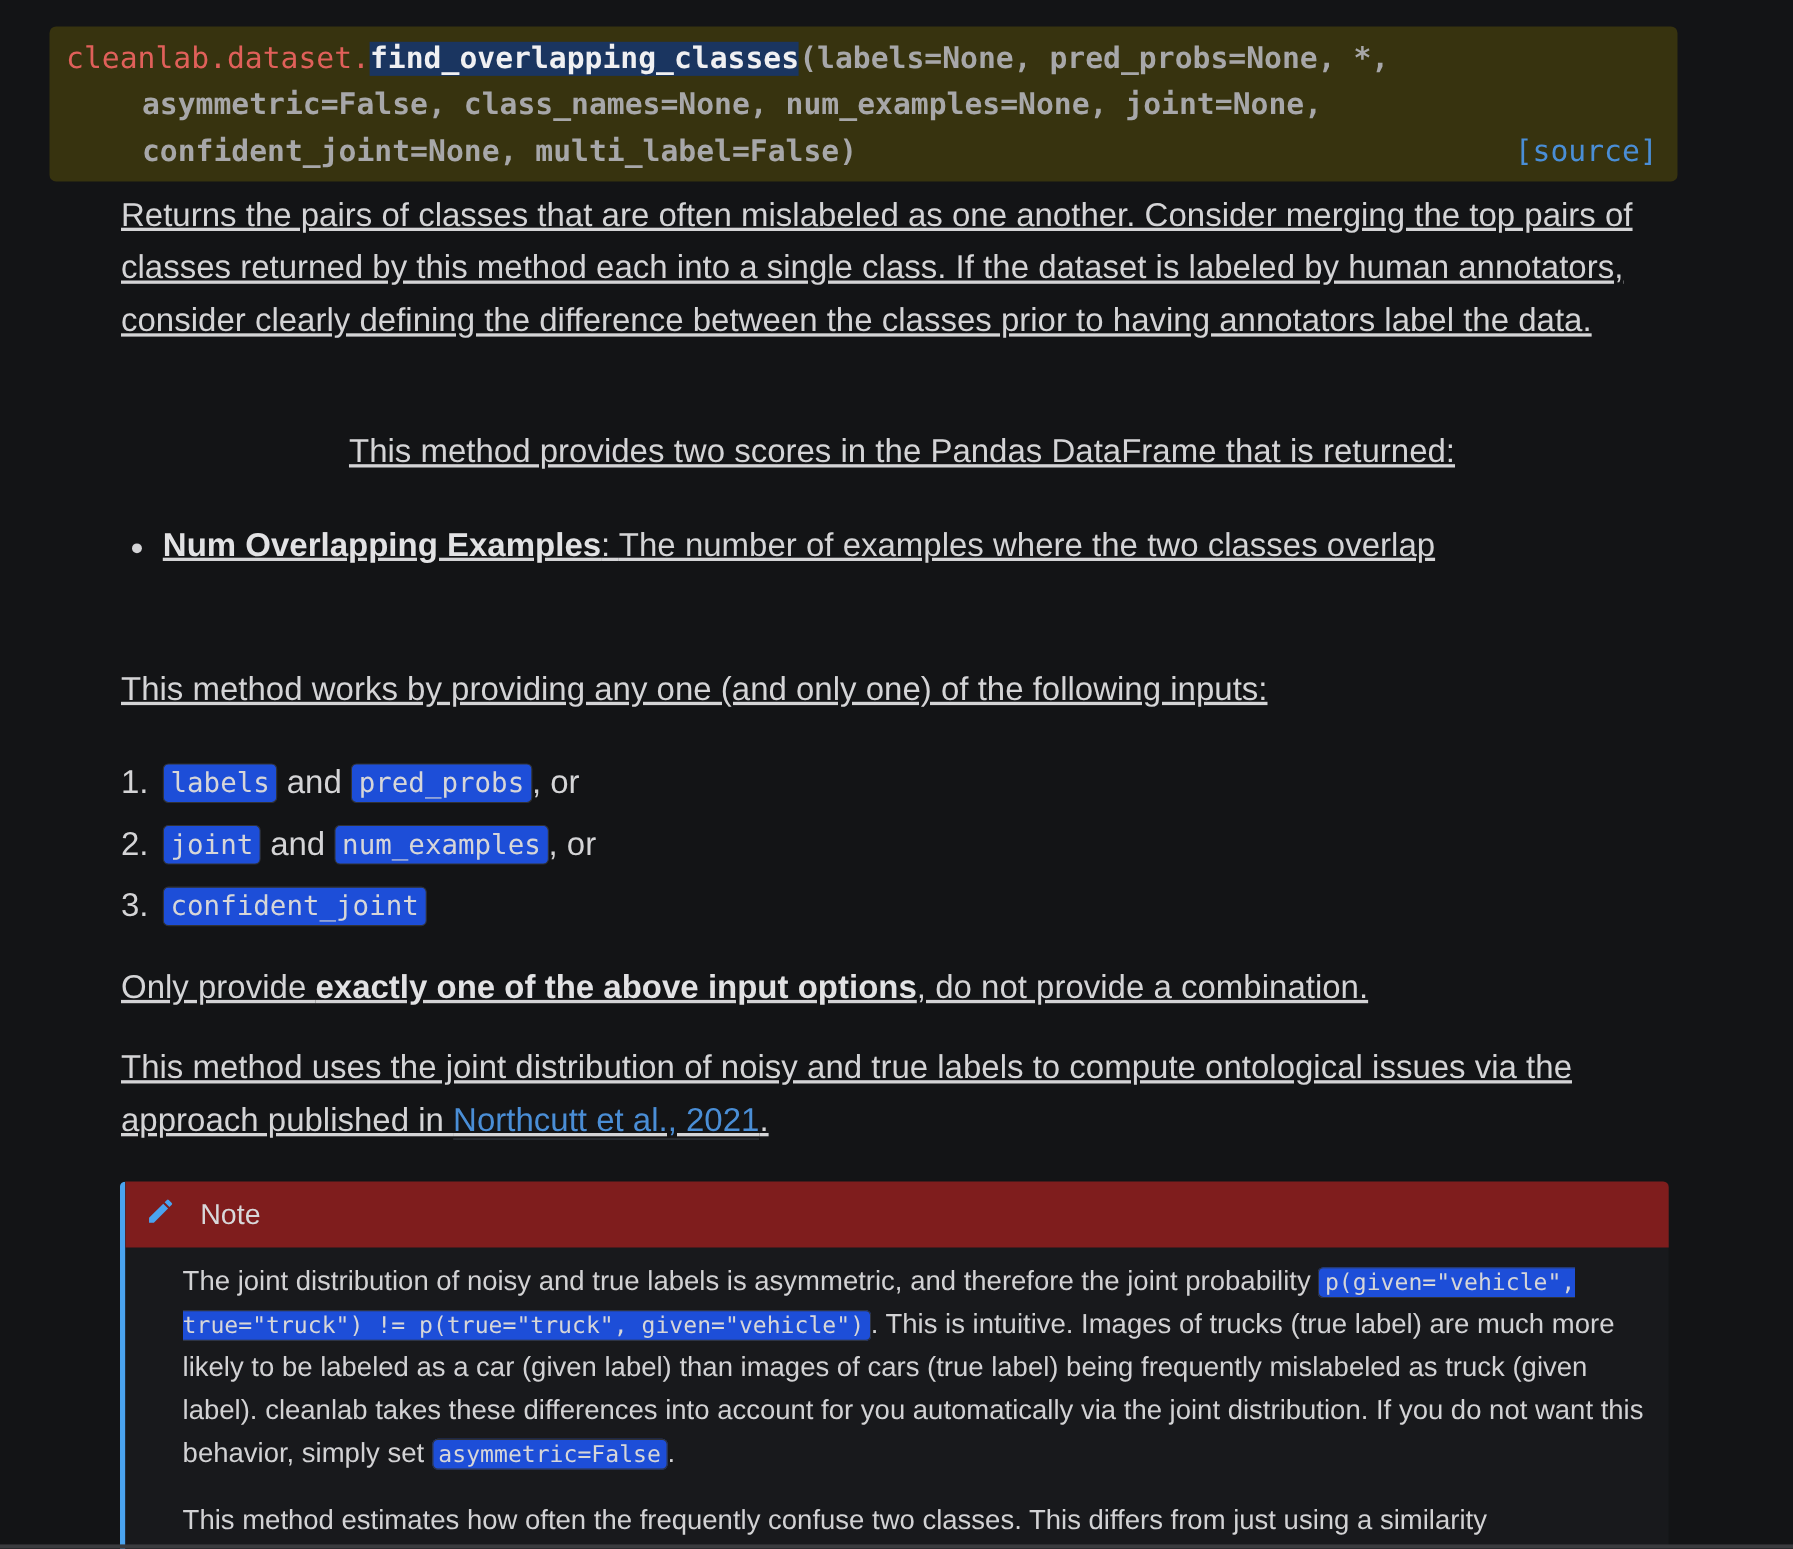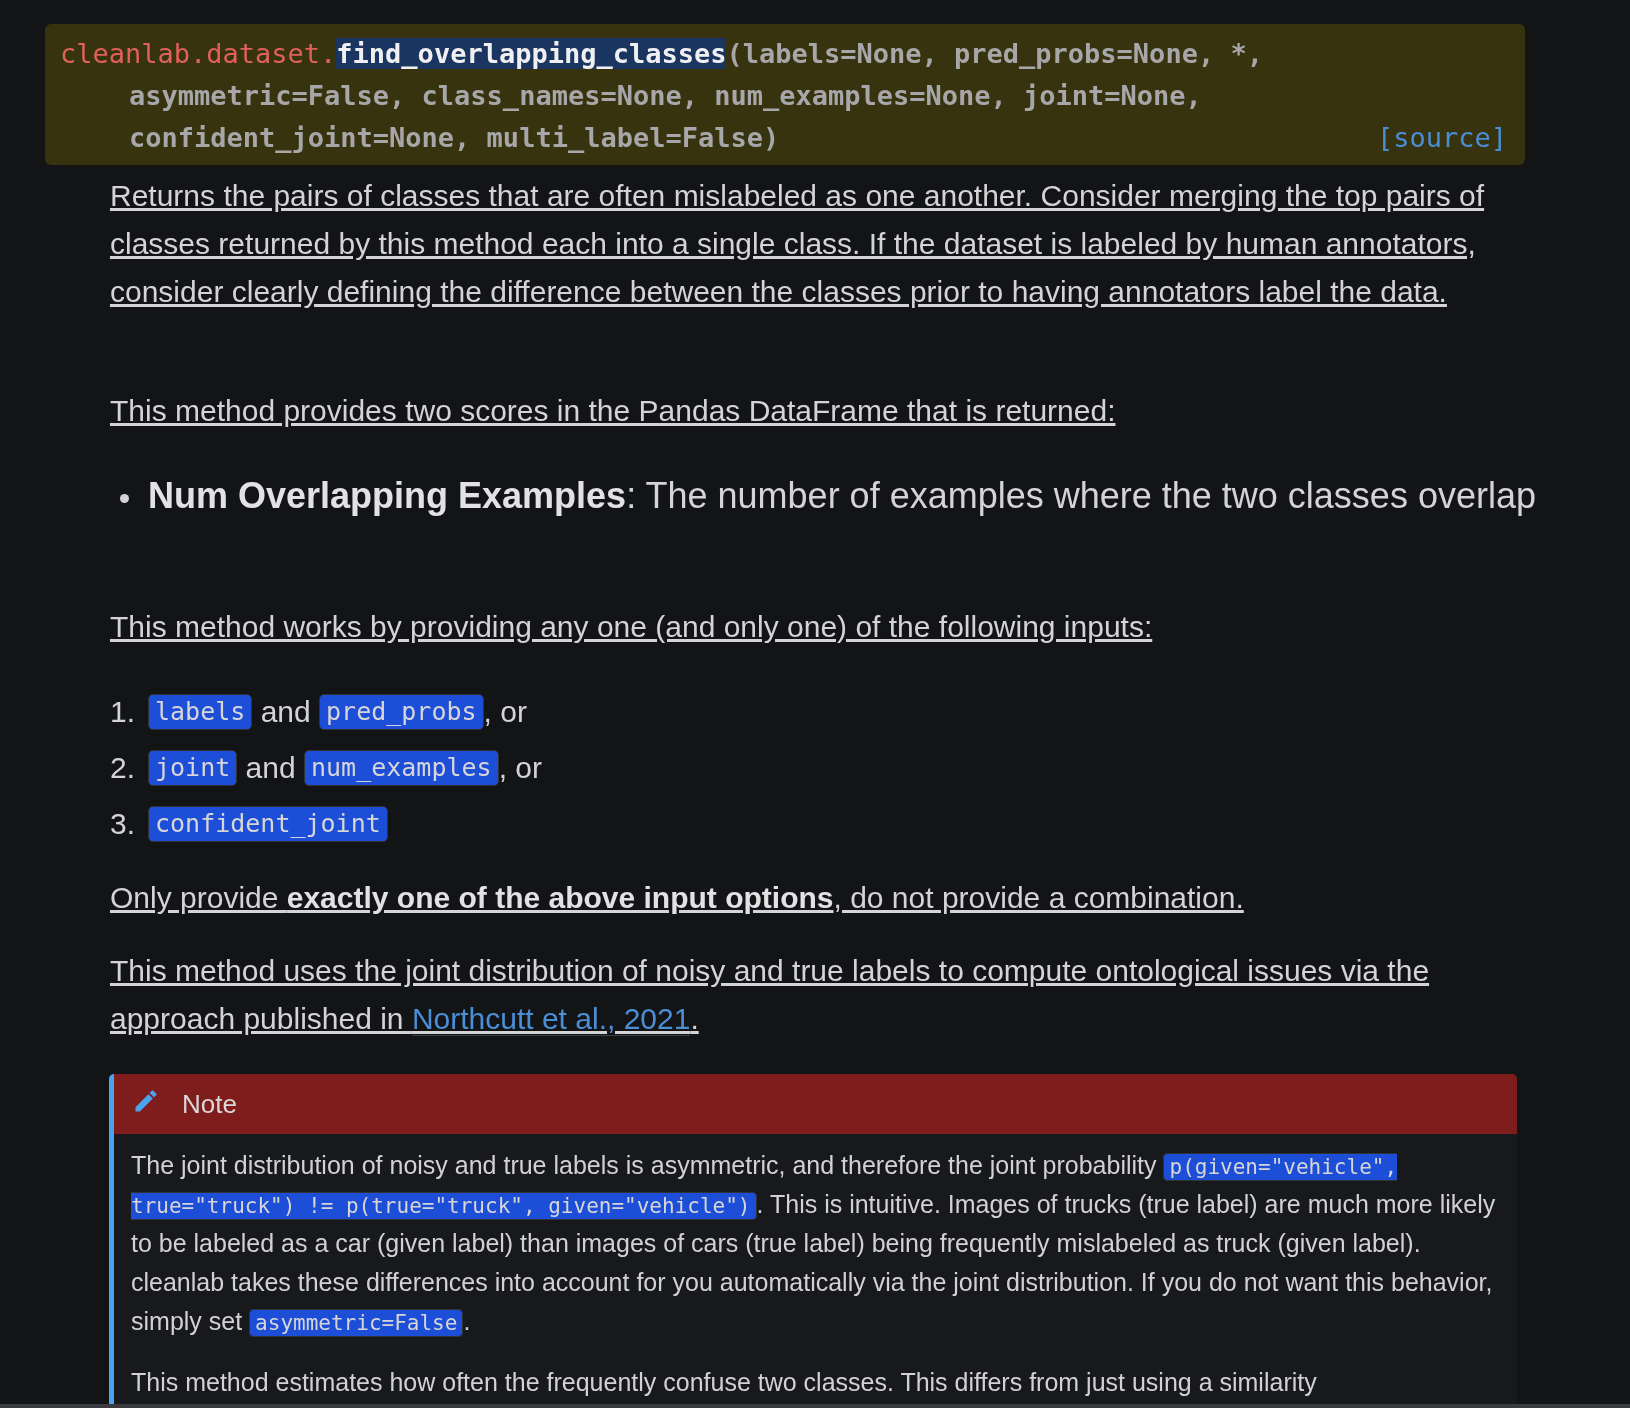--- a/index.html
+++ b/index.html
@@ -17,21 +17,21 @@
   }
   .sig .line { position:absolute; left:15px; white-space:pre; height:40px; line-height:40px; }
   .sig .l1 { top:10px; }
   .sig .l2 { top:52px; left:84px; }
   .sig .l3 { top:94px; left:84px; }
   .sig .prename { color:#e0605a; font-weight:normal; }
   .sig .name { color:#f0f0f2; background:#1a3560; }
   .sig .source { position:absolute; right:18px; top:94px; line-height:40px; color:#4a8ed6; font-weight:normal; }
   p { margin:0; }
   .para { position:absolute; left:110px; width:1420px; font-size:30px; line-height:48px;text-decoration:underline; }
-  .bullets { position:absolute; left:110px; top:468px; font-size:36px; line-height:56px; margin:0; padding:0; list-style:none; }
+  .bullets { position:absolute; left:110px; top:468px; font-size:30px; line-height:56px; margin:0; padding:0; list-style:none;text-decoration:underline; }
   .bullets li { position:relative; padding-left:38px; }
   .bullets li::before { content:""; position:absolute; left:10px; top:26px; width:9px; height:9px; border-radius:50%; background:#d4d4d6; }
   b { color:#e2e2e4; }
   .olist { position:absolute; left:110px; top:684px; font-size:30px; margin:0; padding:0; list-style:none; }
   .olist li { height:56px; line-height:56px; display:flex; align-items:center; }
   .olist .num { width:38px; }
   code.inl {
     font-family:"DejaVu Sans Mono", "Liberation Mono", monospace;
     font-size:25px; background:#1d4ed8; border:1.5px solid #303236; border-radius:5px;
     padding:2px 6px; color:#d6d6d8; line-height:30px;
@@ -39,38 +39,38 @@
   a.link { color:#4a8ed6; text-decoration:none; border-bottom:1.5px solid #3b3f46; }
   .note {
     position:absolute; left:109px; top:1074px; width:1408px; height:340px;
     background:#18191c; border-left:5px solid #4aa3ef; border-radius:5px 5px 0 0; box-sizing:border-box;
   }
   .note-head {
     height:60px; background:#7f1d1d; display:flex; align-items:center; padding-left:18px;
     font-size:26px; color:#d8d8da; border-radius:0 5px 0 0;
   }
   .note-head svg { margin-right:22px; }
-  .note-body { padding:12px 16px 0 17px; font-size:25px; line-height:39px; color:#d2d2d4; }
+  .note-body { padding:12px 16px 0 17px; font-size:25px; line-height:39px; color:#d2d2d4;margin-left:35px; }
   .note-body p { margin:0 0 22px 0; }
   .note-body code.inl { font-size:21px; padding:1px 5px; }
   .bottom-bar { position:absolute; left:0; top:1404px; width:1630px; height:4px; background:#3a3b3e; }
 </style>
 </head>
 <body>
 
 <div class="sig">
   <div class="line l1"><span class="prename">cleanlab.dataset.</span><span class="name">find_overlapping_classes</span><span>(labels=None, pred_probs=None, *,</span></div>
   <div class="line l3">confident_joint=None, multi_label=False)</div>
   <div class="line l2">asymmetric=False, class_names=None, num_examples=None, joint=None,</div>
   <span class="source">[source]</span>
 </div>
 
 <p class="para" style="top:172px;">Returns the pairs of classes that are often mislabeled as one another. Consider merging the top pairs of classes returned by this method each into a single class. If the dataset is labeled by human annotators, consider clearly defining the difference between the classes prior to having annotators label the data.</p>
 
-<p class="para" style="top:387px;">This method provides two scores in the Pandas DataFrame that is returned:</p>
+<p class="para" style="top:387px;text-align:center;">This method provides two scores in the Pandas DataFrame that is returned:</p>
 
 <ul class="bullets">
   <li><b>Num Overlapping Examples</b><span>: </span><span>The number of examples where the two classes overlap</span></li>
 </ul>
 
 <p class="para" style="top:603px;">This method works by providing any one (and only one) of the following inputs:</p>
 
 <ol class="olist">
   <li>
       <span class="num">1.</span>

